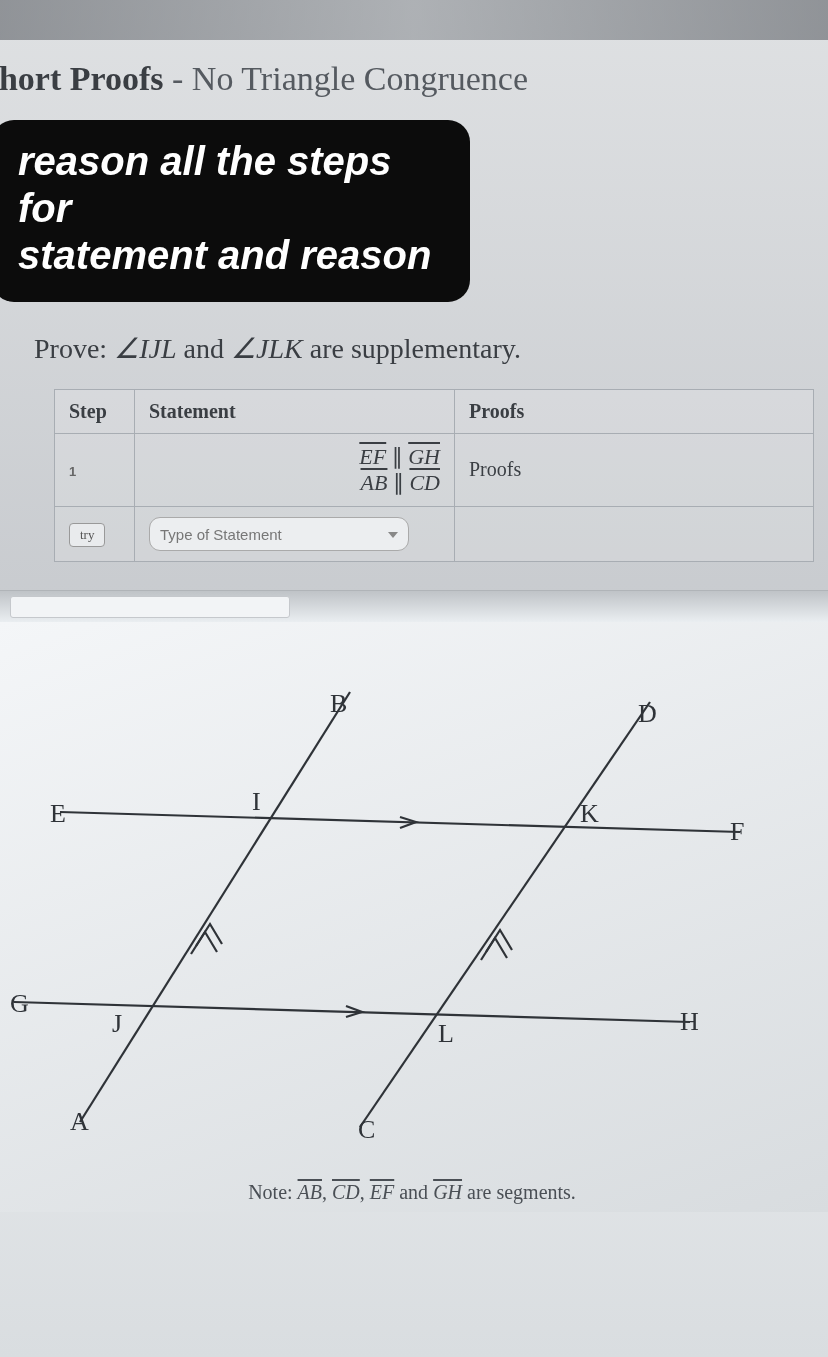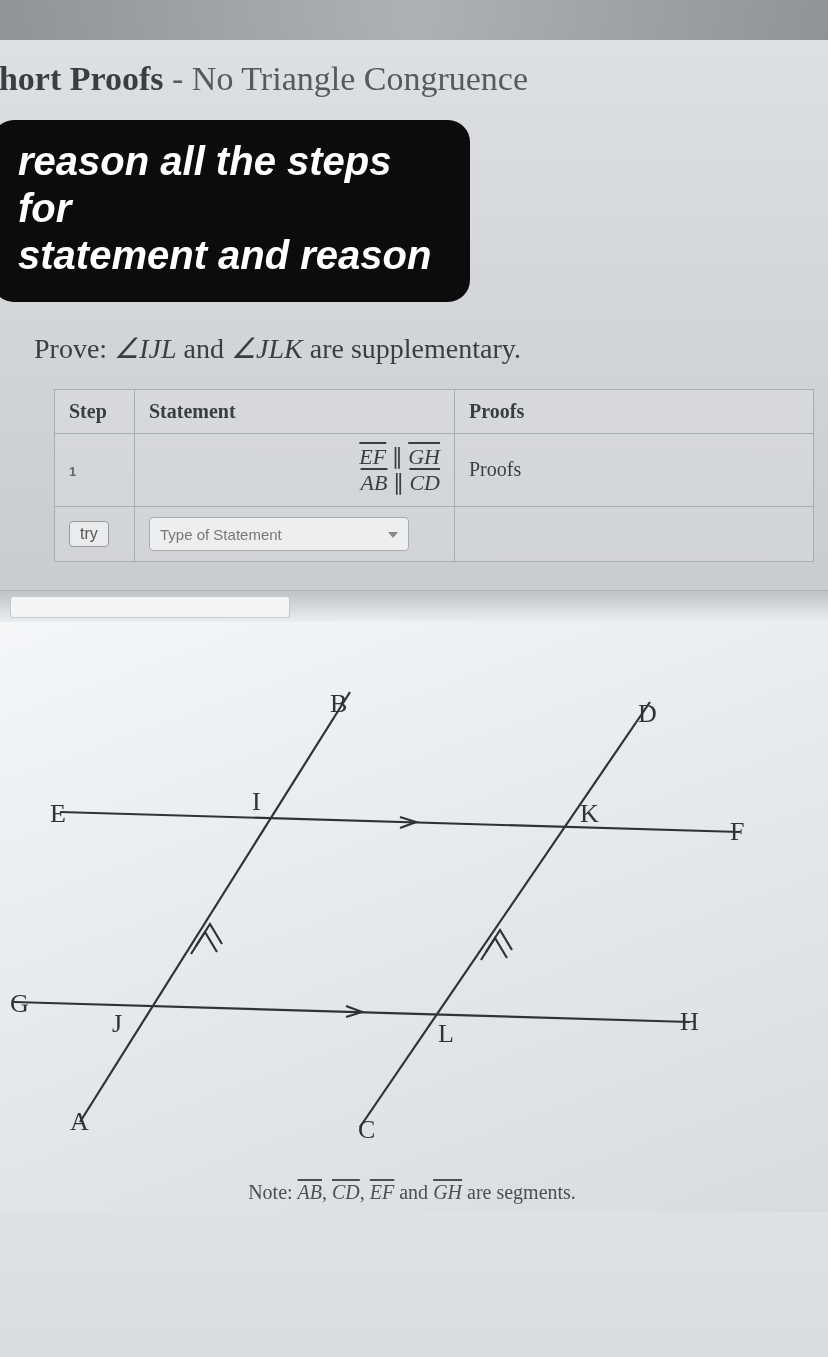--- a/index.html
+++ b/index.html
@@ -14,22 +14,22 @@
   .mathline { font-size: 28px; color: #3a3e43; margin: 10px 0 24px 0; }
   .overline { text-decoration: overline; font-style: italic; }
   .ital { font-style: italic; }
   .note { font-size: 18px; color: #6a6f75; margin: 8px 0 14px 0; }
   .ptable { width: 760px; margin-left: 20px; border-collapse: collapse; background: rgba(255,255,255,0.15); }
   .ptable th, .ptable td { border: 1px solid #a8adb3; padding: 10px 14px; font-size: 20px; color: #3a3e43; text-align: left; vertical-align: middle; }
   .ptable th { font-weight: 700; }
   .stepcol { width: 80px; text-align: center; }
   .stmtcol { width: 320px; }
   .stepnum { display:inline-block; font-family: Arial, sans-serif; font-size: 13px; font-weight: 700; color:#666; }
-  .trybtn { display:inline-block; border:1px solid #999; border-radius:4px; padding:3px 10px; font-family: Liberation Sans, sans-serif; font-size: 16px; color:#555; background:#e9ebed; cursor:pointer; }
-  .typeSel { width: 260px; height: 34px; border:1px solid #aaa; border-radius:4px; background:#eceef0; font-family: Arial, sans-serif; font-size: 15px; color:#777; padding: 0 28px 0 10px; line-height:34px; position:relative; cursor:pointer; }
+  .trybtn { display:inline-block; border:1px solid #999; border-radius:4px; padding:3px 10px; font-family: Liberation Serif, serif; font-size: 13px; color:#555; background:#e9ebed; cursor:pointer; }
+  .typeSel { width: 260px; height: 34px; border:1px solid #aaa; border-radius:11px; background:#eceef0; font-family: Arial, sans-serif; font-size: 15px; color:#777; padding: 0 28px 0 10px; line-height:34px; position:relative; cursor:pointer; }
   .typeSel .caret { position:absolute; right:10px; top:14px; width:0;height:0;border-left:5px solid transparent;border-right:5px solid transparent;border-top:6px solid #888; }
   .divbar { margin-top: 18px; height: 32px; background: linear-gradient(180deg,#bfc3c7 0%, #eaeef1 100%); border-top:1px solid #b0b4b8; }
   .divbar .slot { width: 280px; height: 22px; margin: 5px 0 0 10px; border:1px solid #c5c8cc; border-radius:3px; background:#f2f4f6; }
   .diagram-zone { position:relative; width:828px; height:590px; background: linear-gradient(160deg,#f4f6f8 0%, #d8dcdf 100%); }
   svg.diagram { position:absolute; inset:0; }
   .dlabel { font-family: 'Times New Roman', serif; font-size: 26px; fill:#2f3338; }
   .stroke { stroke:#2f3338; stroke-width:2.2; fill:none; }
   .footnote { text-align:center; font-size: 20px; color:#4a4f55; padding: 12px 4px 0 0; }
   .math-stack { display:flex; flex-direction:column; align-items:flex-end; font-size:22px; }
 </style>

